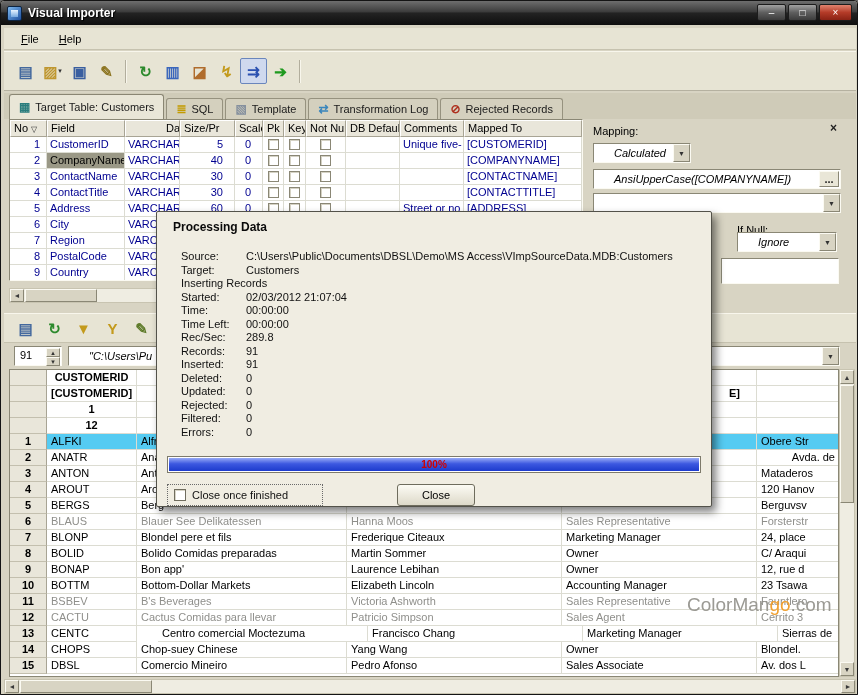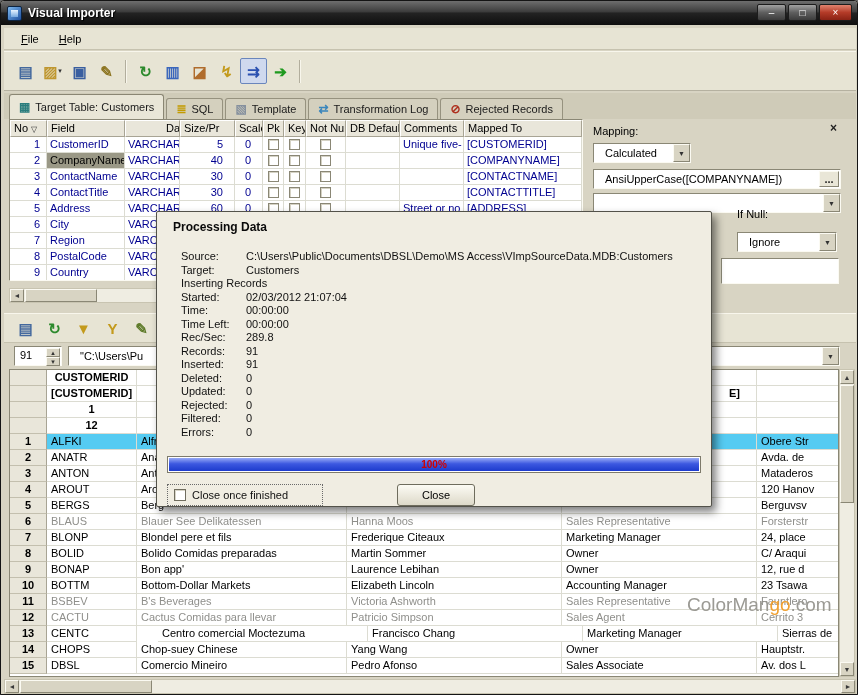--- a/index.html
+++ b/index.html
@@ -69,29 +69,29 @@
   .cbx { width:11px; height:11px; background:#fff; border:1px solid #8a8775;
          box-shadow:inset 1px 1px 0 #d5d2c4; display:inline-block; }
 
   
   .map-panel { position:absolute; left:584px; top:118px; width:264px; height:194px; }
   .map-title { position:absolute; left:8px; top:6px; color:#000; }
   .map-close { position:absolute; right:8px; top:2px; width:15px; height:15px; text-align:center;
                font-size:12px; font-weight:bold; color:#222; line-height:15px; }
   .field { position:absolute; height:20px; background:#fff; border:1px solid #8a8775;
            border-right-color:#fbfaf2; border-bottom-color:#fbfaf2; display:flex; align-items:center; overflow:hidden; }
-  .fval { flex:1; padding:0 11px; white-space:nowrap; overflow:hidden; color:#000; }
+  .fval { flex:1; padding:0 20px; white-space:nowrap; overflow:hidden; color:#000;font-style:italic; }
   .dd { width:17px; height:100%; background:#d8d4c3; border:1px solid;
         border-color:#fbfaf2 #8a8775 #8a8775 #fbfaf2; display:flex; align-items:center;
         justify-content:center; flex:0 0 auto; }
   .dd i, .spin-b i { font-style:normal; font-size:7px; color:#333; line-height:1; }
   .dots { width:20px; height:16px; margin-right:1px; background:#e9e6d7; border:1px solid;
           border-color:#fbfaf2 #8a8775 #8a8775 #fbfaf2; display:flex; align-items:center;
           justify-content:center; font-weight:bold; color:#222; flex:0 0 auto; line-height:0.4; }
-  .ifnull-label { position:absolute; left:152px; top:89px; color:#000; }
+  .ifnull-label { position:absolute; left:152px; top:105px; color:#000; }
 
   
   .recordbar { position:absolute; left:3px; top:342px; width:852px; height:26px;
                display:flex; align-items:center; padding-left:10px; gap:6px; }
   .spinner { position:relative; width:48px; height:20px; background:#fff; border:1px solid #8a8775;
              border-right-color:#fbfaf2; border-bottom-color:#fbfaf2; padding:2px 16px 2px 5px; color:#000; }
   .spin-btns { position:absolute; right:1px; top:1px; width:14px; height:16px; display:flex; flex-direction:column; }
   .spin-b { flex:1; background:#d8d4c3; border:1px solid; border-color:#fbfaf2 #8a8775 #8a8775 #fbfaf2;
             display:flex; align-items:center; justify-content:center; }
   .path-combo { position:relative; flex:1; height:20px; margin-right:16px; background:#fff;
@@ -541,21 +541,21 @@
           <div class="dgc" style="width: 215px;"></div>
           <div class="dgc" style="width: 195px;"></div>
           <div class="dgc" style="width: 83px;">Obere Str</div>
         </div>
         <div class="dgr">
           <div class="dgc rn" style="width: 37px;">2</div>
           <div class="dgc" style="width: 90px;">ANATR</div>
           <div class="dgc" style="width: 210px;">Ana</div>
           <div class="dgc" style="width: 215px;"></div>
           <div class="dgc" style="width: 195px;"></div>
-          <div class="dgc" style="width: 83px;">Avda. de</div>
+          <div class="dgc" style="width: 83px; text-align: right;">Avda. de</div>
         </div>
         <div class="dgr">
           <div class="dgc rn" style="width: 37px;">3</div>
           <div class="dgc" style="width: 90px;">ANTON</div>
           <div class="dgc" style="width: 210px;">Anto</div>
           <div class="dgc" style="width: 215px;"></div>
           <div class="dgc" style="width: 195px;"></div>
           <div class="dgc" style="width: 83px;">Mataderos</div>
         </div>
         <div class="dgr">
@@ -637,21 +637,21 @@
           <div class="dgc" style="width: 215px;">Francisco Chang</div>
           <div class="dgc" style="width: 195px;">Marketing Manager</div>
           <div class="dgc" style="width: 83px;">Sierras de</div>
         </div>
         <div class="dgr">
           <div class="dgc rn" style="width: 37px;">14</div>
           <div class="dgc" style="width: 90px;">CHOPS</div>
           <div class="dgc" style="width: 210px;">Chop-suey Chinese</div>
           <div class="dgc" style="width: 215px;">Yang Wang</div>
           <div class="dgc" style="width: 195px;">Owner</div>
-          <div class="dgc" style="width: 83px;">Hauptstr.</div>
+          <div class="dgc" style="width: 83px;">Blondel.</div>
         </div>
         <div class="dgr">
           <div class="dgc rn" style="width: 37px;">15</div>
           <div class="dgc" style="width: 90px;">DBSL</div>
           <div class="dgc" style="width: 210px;">Comercio Mineiro</div>
           <div class="dgc" style="width: 215px;">Pedro Afonso</div>
           <div class="dgc" style="width: 195px;">Sales Associate</div>
           <div class="dgc" style="width: 83px;">Av. dos L</div>
         </div>
       </div>

